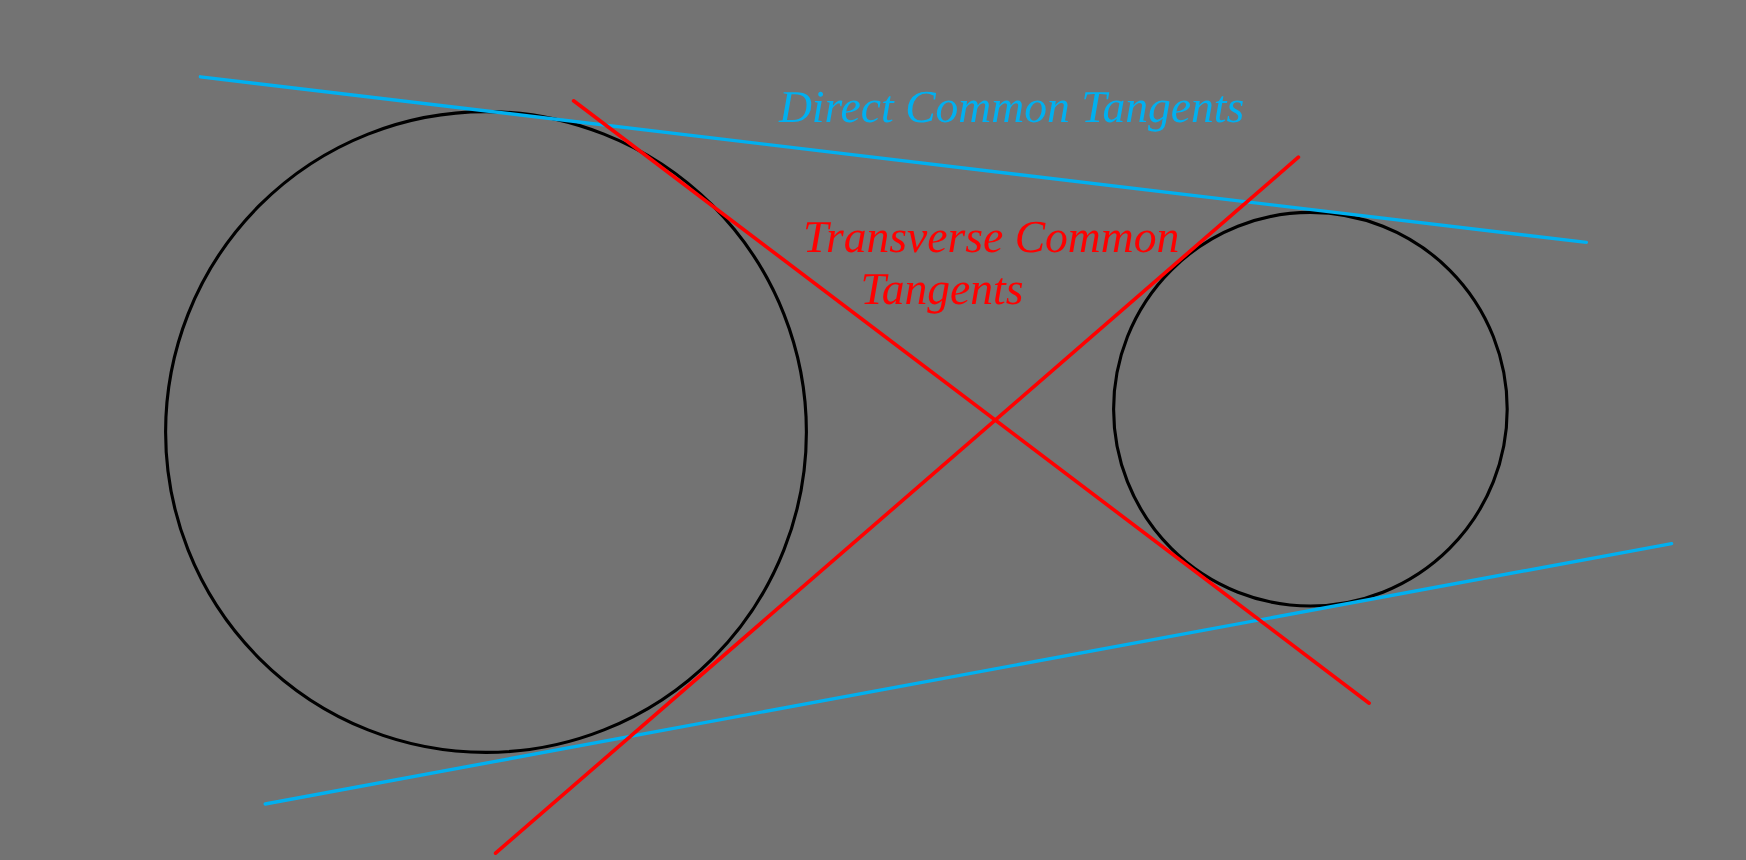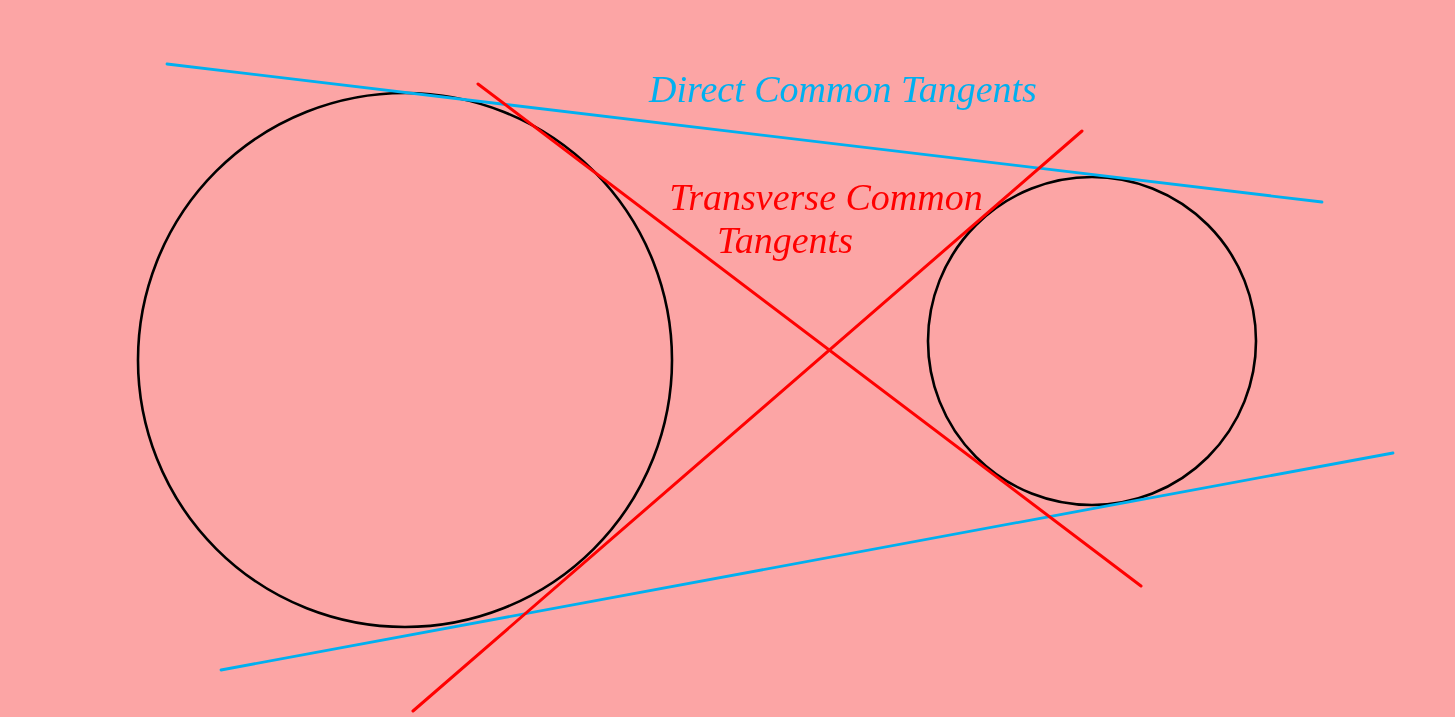--- a/index.html
+++ b/index.html
@@ -4,21 +4,21 @@
 <style>
   html, body {
     margin: 0;
     padding: 0;
     background: #ffffff;
   }
   .stage {
     position: relative;
     width: 1455px;
     height: 717px;
-    background: #fca5a5;
+    background: #737373;
     overflow: hidden;
   }
   svg.diagram {
     display: block;
     width: 1455px;
     height: 717px;
   }
   .diagram-label {
     font-family: "Liberation Serif", "DejaVu Serif", serif;
     font-style: italic;

